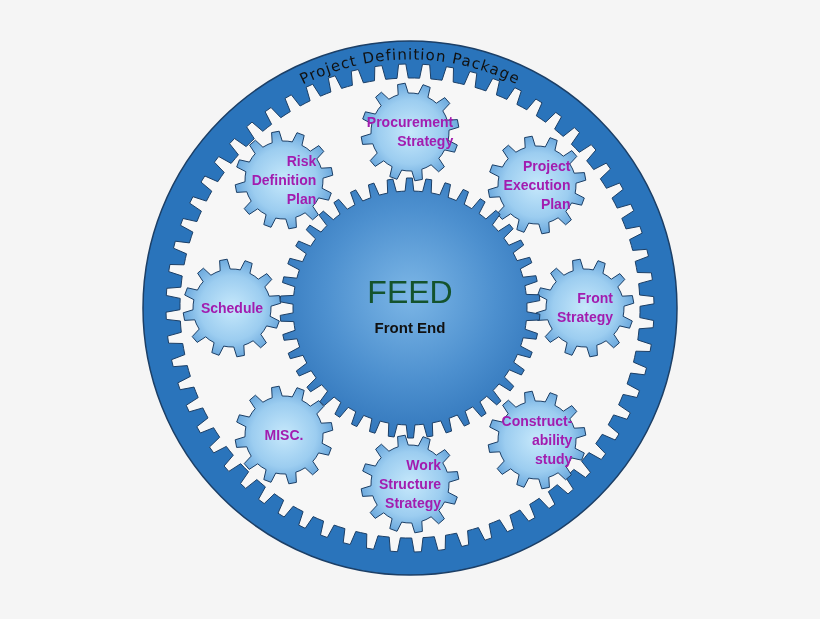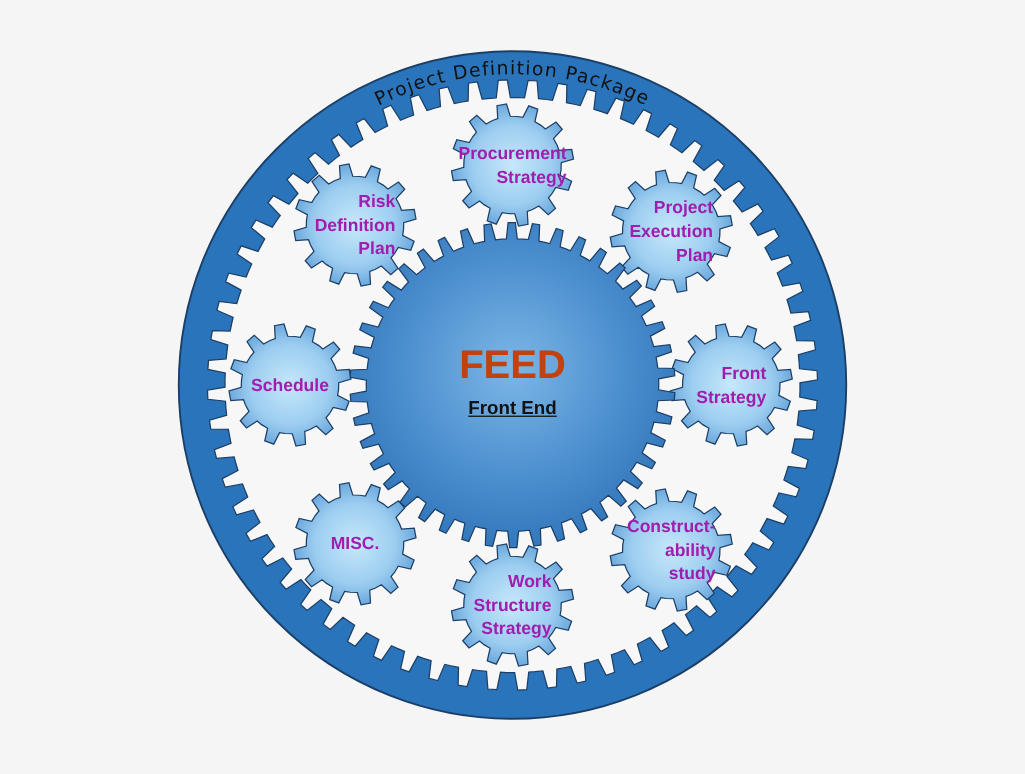--- a/index.html
+++ b/index.html
@@ -3,23 +3,23 @@
 <meta charset="utf-8">
 <style>
   html, body { margin:0; padding:0; }
   body { width:820px; height:619px; background:#f5f5f5; position:relative; overflow:hidden;
          font-family:"Liberation Sans", "DejaVu Sans", sans-serif; }
   #diagram { position:absolute; left:0; top:0; width:820px; height:619px; }
   .lbl { position:absolute; transform:translate(-50%,-50%); text-align:right; font-weight:bold;
          color:#a21caf; font-size:14px; line-height:19px; white-space:nowrap; }
   .lbl span { display:block; }
   .feed-title { position:absolute; left:410px; top:292px; transform:translate(-50%,-50%);
-         font-size:32px; font-weight:bold; color:#c2410c; }
+         font-size:32px; font-weight:normal; color:#14532d; }
   .feed-sub { position:absolute; left:410px; top:327px; transform:translate(-50%,-50%);
-         font-size:15px; font-weight:bold; color:#111; line-height:19px; white-space:nowrap;text-decoration:underline; }
+         font-size:15px; font-weight:bold; color:#111; line-height:19px; white-space:nowrap; }
   .feed-sub span { display:block; }
 </style>
 </head>
 <body>
 
 <svg id="diagram" viewBox="0 0 820 619" xmlns="http://www.w3.org/2000/svg">
   <defs>
     <radialGradient id="smallGrad" cx="50%" cy="50%" r="55%">
       <stop offset="0%" stop-color="#c6e8fb"></stop>
       <stop offset="60%" stop-color="#9ccdf0"></stop>

